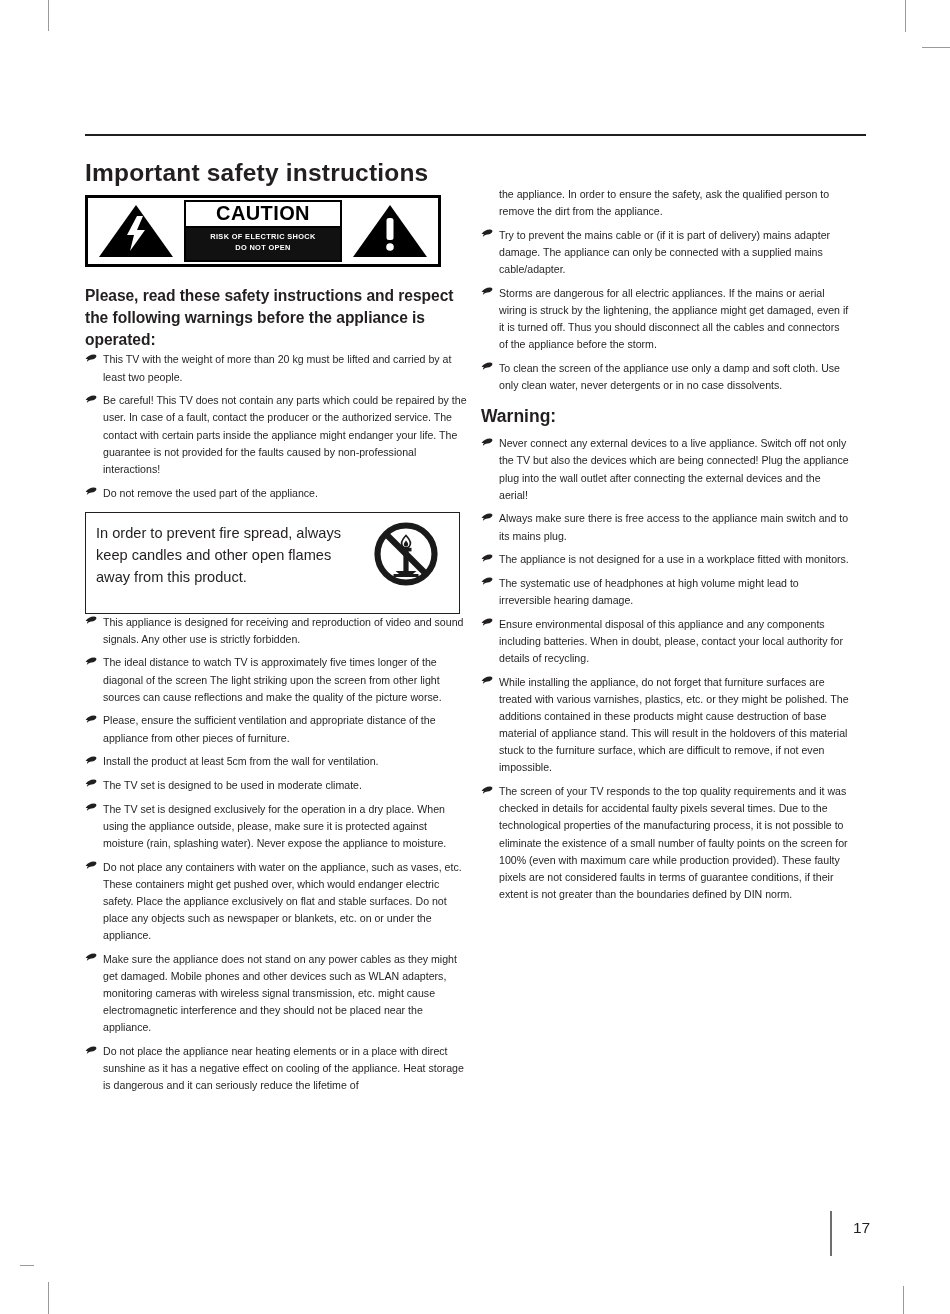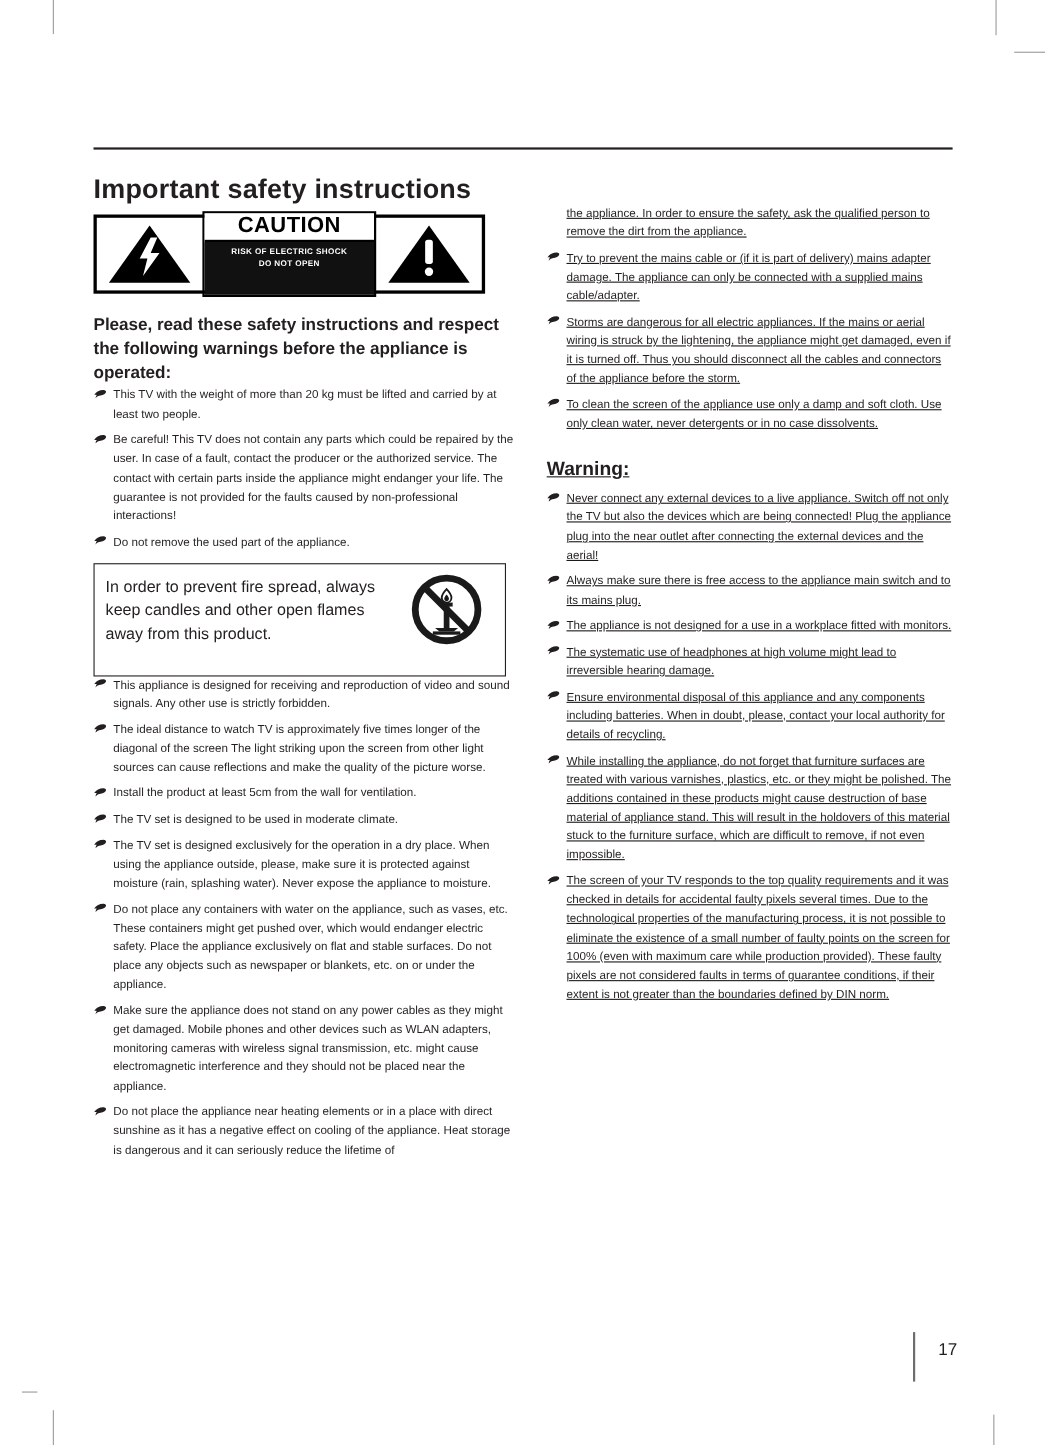--- a/index.html
+++ b/index.html
@@ -57,21 +57,21 @@
     letter-spacing: 0.2px;
     color: #231f20;
   }
 
   
   .col {
     position: absolute;
     top: 186px;
   }
   .col-left  { left: 85px;  width: 382px; }
-  .col-right { left: 497px; width: 370px; text-decoration: underline; }
+  .col-right { left: 481px; width: 370px; }
 
   
   .caution-box {
     width: 356px;
     height: 72px;
     border: 3px solid #000;
     box-sizing: border-box;
     display: flex;
     align-items: center;
     justify-content: space-between;
@@ -97,21 +97,21 @@
     border-bottom: 2px solid #000;
   }
   .caution-sub {
     background: #111;
     color: #fff;
     text-align: center;
     font-size: 7.4px;
     font-weight: bold;
     letter-spacing: 0.35px;
     line-height: 1.48;
-    padding: 4px 0 22px;
+    padding: 4px 0 6px;
   }
 
   
   .lead {
     margin-top: 18px;
     font-size: 15.6px;
     font-weight: bold;
     line-height: 1.42;
     color: #231f20;
     width: 372px;
@@ -162,21 +162,21 @@
     color: #231f20;
     max-width: 260px;
   }
   .candle-icon { flex: 0 0 auto; margin-right: 8px; }
 
   
   .warning-heading {
     font-size: 17.5px;
     font-weight: bold;
     color: #231f20;
-    margin-top: 22px;
+    margin-top: 12px;
     margin-bottom: 8px;
   }
 
   
   .footer-rule {
     position: absolute;
     left: 830px;
     top: 1211px;
     width: 1.5px;
     height: 45px;
@@ -304,20 +304,28 @@
             </svg>
         </span>
         <span>The ideal distance to watch TV is approximately five times longer of the diagonal of the screen The light striking upon the screen from other light sources can cause reflections and make the quality of the picture worse.</span>
       </li>
       <li>
         <span class="bullet-glyph">
           <svg width="12" height="9" viewBox="0 0 12 9">
               <path d="M0.6 5.0 C2.6 2.0 5.6 0.4 9.2 0.5 C10.6 0.6 11.6 1.3 11.4 2.4 C11.1 4.0 9.0 5.2 6.5 5.6 C4.6 5.9 3.0 6.6 1.9 8.0 C2.0 6.6 2.3 5.8 3.0 5.0 C2.2 4.9 1.4 4.9 0.6 5.0 Z" fill="#231f20"></path>
             </svg>
         </span>
+        <span>Please, ensure the sufficient ventilation and appropriate distance of the appliance from other pieces of furniture.</span>
+      </li>
+      <li>
+        <span class="bullet-glyph">
+          <svg width="12" height="9" viewBox="0 0 12 9">
+              <path d="M0.6 5.0 C2.6 2.0 5.6 0.4 9.2 0.5 C10.6 0.6 11.6 1.3 11.4 2.4 C11.1 4.0 9.0 5.2 6.5 5.6 C4.6 5.9 3.0 6.6 1.9 8.0 C2.0 6.6 2.3 5.8 3.0 5.0 C2.2 4.9 1.4 4.9 0.6 5.0 Z" fill="#231f20"></path>
+            </svg>
+        </span>
         <span>Install the product at least 5cm from the wall for ventilation.</span>
       </li>
       <li>
         <span class="bullet-glyph">
           <svg width="12" height="9" viewBox="0 0 12 9">
               <path d="M0.6 5.0 C2.6 2.0 5.6 0.4 9.2 0.5 C10.6 0.6 11.6 1.3 11.4 2.4 C11.1 4.0 9.0 5.2 6.5 5.6 C4.6 5.9 3.0 6.6 1.9 8.0 C2.0 6.6 2.3 5.8 3.0 5.0 C2.2 4.9 1.4 4.9 0.6 5.0 Z" fill="#231f20"></path>
             </svg>
         </span>
         <span>The TV set is designed to be used in moderate climate.</span>
       </li>
@@ -389,21 +397,21 @@
 
     <h2 class="warning-heading">Warning:</h2>
 
     <ul class="bullets">
       <li>
         <span class="bullet-glyph">
           <svg width="12" height="9" viewBox="0 0 12 9">
               <path d="M0.6 5.0 C2.6 2.0 5.6 0.4 9.2 0.5 C10.6 0.6 11.6 1.3 11.4 2.4 C11.1 4.0 9.0 5.2 6.5 5.6 C4.6 5.9 3.0 6.6 1.9 8.0 C2.0 6.6 2.3 5.8 3.0 5.0 C2.2 4.9 1.4 4.9 0.6 5.0 Z" fill="#231f20"></path>
             </svg>
         </span>
-        <span>Never connect any external devices to a live appliance. Switch off not only the TV but also the devices which are being connected! Plug the appliance plug into the near outlet after connecting the external devices and the aerial!</span>
+        <span>Never connect any external devices to a live appliance. Switch off not only the TV but also the devices which are being connected! Plug the appliance plug into the wall outlet after connecting the external devices and the aerial!</span>
       </li>
       <li>
         <span class="bullet-glyph">
           <svg width="12" height="9" viewBox="0 0 12 9">
               <path d="M0.6 5.0 C2.6 2.0 5.6 0.4 9.2 0.5 C10.6 0.6 11.6 1.3 11.4 2.4 C11.1 4.0 9.0 5.2 6.5 5.6 C4.6 5.9 3.0 6.6 1.9 8.0 C2.0 6.6 2.3 5.8 3.0 5.0 C2.2 4.9 1.4 4.9 0.6 5.0 Z" fill="#231f20"></path>
             </svg>
         </span>
         <span>Always make sure there is free access to the appliance main switch and to its mains plug.</span>
       </li>
       <li>

